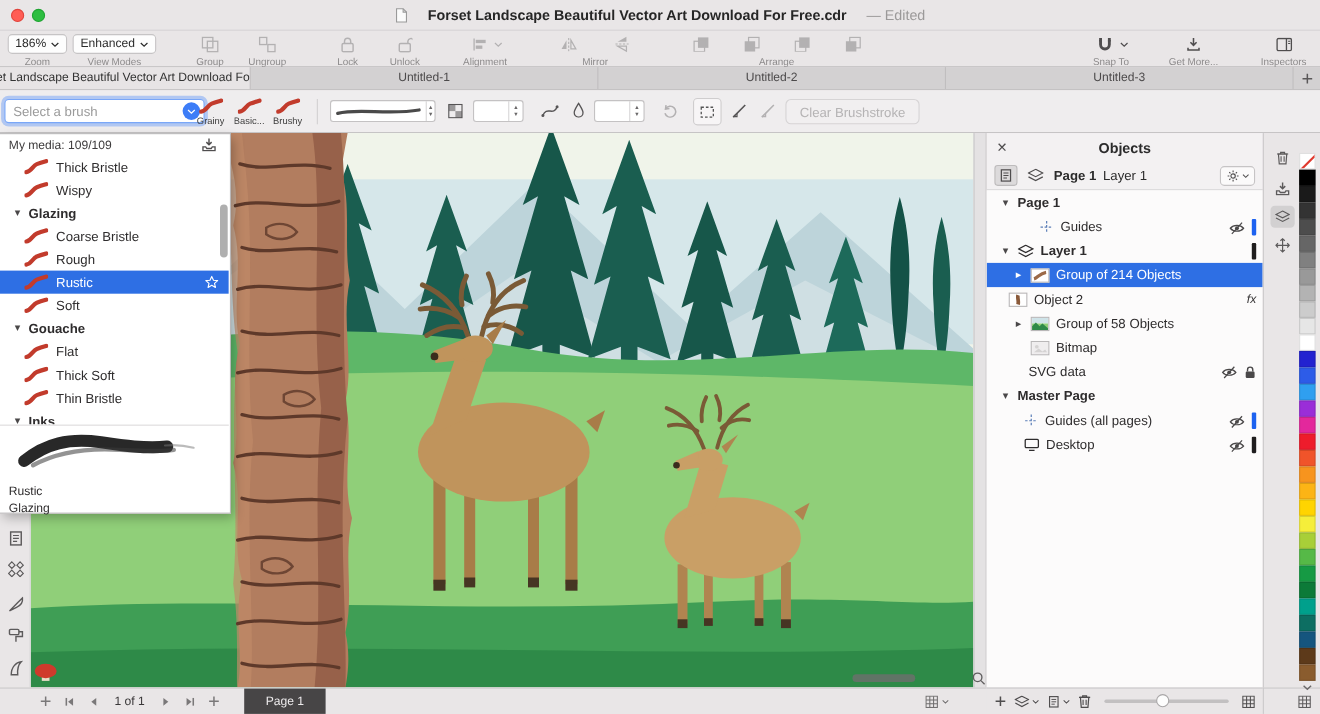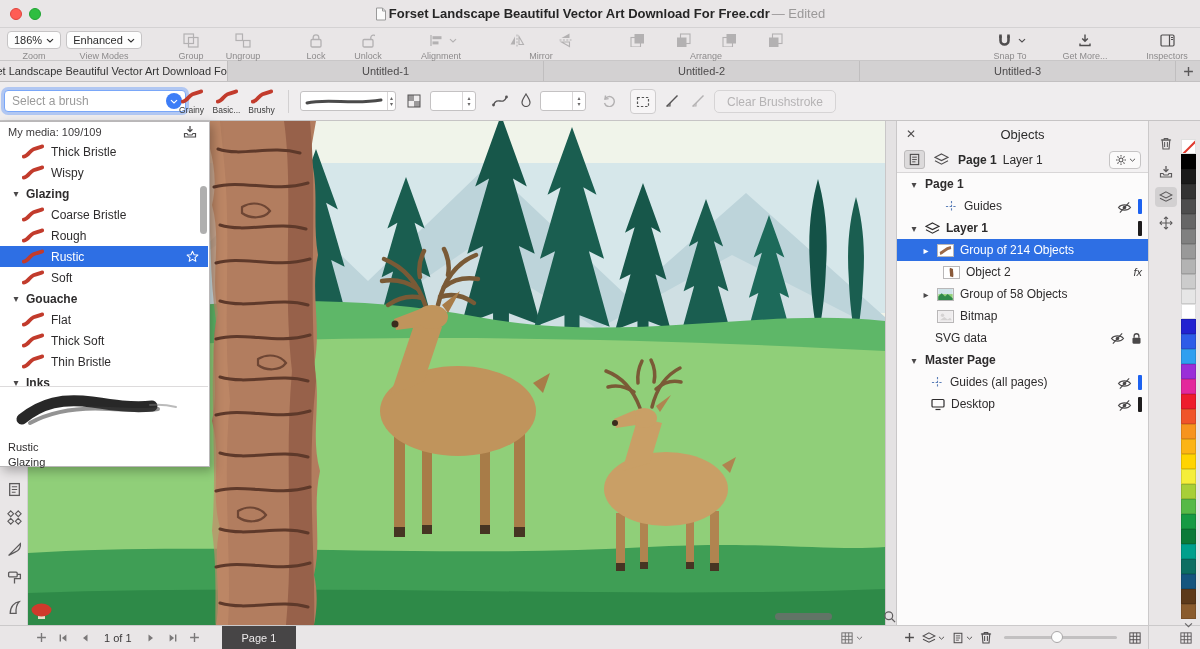--- a/index.html
+++ b/index.html
@@ -5,21 +5,21 @@
 *{margin:0;padding:0;box-sizing:border-box}
 html,body{width:1200px;height:649px;overflow:hidden}
 body{font-family:"Liberation Sans","DejaVu Sans",sans-serif;font-size:12px;color:#2b2b2b;background:#e9e6e7;position:relative}
 .ic{display:block}
 
 #titlebar{position:absolute;left:0;top:0;width:1200px;height:28px;background:#e9e6e7;border-bottom:1px solid #d4d2d3;display:flex;align-items:center;justify-content:center}
 #lights{position:absolute;left:10px;top:8px;display:flex;gap:7px}
 .light{width:12px;height:12px;border-radius:50%}
 .light.red{background:#ff5d55;border:1px solid #e0443c}
 .light.green{background:#2ebe41;border:1px solid #1fa432}
-#titlewrap{display:flex;align-items:flex-end;gap:2px}
+#titlewrap{display:flex;align-items:flex-end;gap:18px}
 #wintitle{font-weight:bold;font-size:13px;color:#262626;white-space:nowrap}
 #winedited{font-size:13px;color:#9b9999;white-space:nowrap}
 
 #toolbar{position:absolute;left:0;top:28px;width:1200px;height:33px;background:#e9e6e7;border-bottom:1px solid #c9c7c8}
 .tg{position:absolute;top:3px;display:flex;flex-direction:column;align-items:center}
 .tg .trow{display:flex;align-items:center;height:18px}
 .tlabel{font-size:9px;color:#8c8a8b;margin-top:2px;white-space:nowrap}
 .pill{display:flex;align-items:center;gap:4px;background:#fdfdfd;border:1px solid #c6c4c5;border-radius:4px;padding:0 6px;font-size:11px;color:#2b2b2b;height:18px}
 .iconbtn{height:20px;min-width:20px;display:flex;align-items:center;justify-content:center;color:#4f4d4e}
 .dim{color:#b3b1b2}
@@ -67,21 +67,21 @@
 .bsec{height:21px;display:flex;align-items:center;gap:5px;padding-left:11px;font-weight:bold;font-size:12px;color:#2e2c2d}
 .tri{width:10px;font-size:10px;color:#4a4849;text-align:center;flex:none}
 #vscroll{position:absolute;right:2px;top:64px;width:7px;height:48px;background:rgba(110,110,110,.55);border-radius:4px}
 #brushprev{position:absolute;left:0;top:264px;width:208px;height:52px;border-top:1px solid #dddbdc;background:#fff}
 #prevname{position:absolute;left:8px;top:319px;font-size:11px;color:#2e2c2d}
 #prevcat{position:absolute;left:8px;top:334px;font-size:11px;color:#2e2c2d}
 
 #objects{position:absolute;left:897px;top:121px;width:251px;height:504px;background:#f3f1f2;display:flex;flex-direction:column}
 #objhead{height:26px;display:flex;align-items:center;position:relative;flex:none}
 #objclose{position:absolute;left:9px;top:6px;font-size:12px;color:#4f4d4e;line-height:14px}
-#objtitle{flex:1;text-align:center;font-weight:normal;font-size:13px;color:#2b2b2b}
+#objtitle{flex:1;text-align:center;font-weight:bold;font-size:13px;color:#2b2b2b}
 #objsearch{margin:3px 6px 4px 6px;height:20px;border:1px solid #cbc9ca;border-radius:10px;background:#fff;display:flex;align-items:center;padding:0 8px;gap:5px;color:#8e8c8d;flex:none}
 #objsearch .ph{font-size:11px;color:#9a9899}
 #objcontext{height:26px;display:flex;align-items:center;padding:0 7px;gap:6px;border-bottom:1px solid #d8d6d7;flex:none}
 .ctxicon{width:21px;height:19px;display:flex;align-items:center;justify-content:center;color:#4f4d4e}
 .ctxicon.sel{background:#dcdadb;border:1px solid #bdbbbc;border-radius:3px}
 #gearbtn{margin-left:auto;width:32px;height:18px;border:1px solid #c6c4c5;border-radius:4px;background:#fbfafa;display:flex;align-items:center;justify-content:center;gap:2px;color:#4f4d4e}
 #objtree{flex:1;background:#fcfbfb;overflow:hidden}
 .orow{height:22px;display:flex;align-items:center;gap:6px;position:relative;font-size:12px;color:#2e2c2d}
 .orow.sel{background:#2e6fe4;color:#fff}
 .orow .lb{white-space:nowrap}
@@ -864,21 +864,21 @@
           <span class="tag black"></span>
         </span>
     </div>
     <div class="orow sel" style="padding-left:24px">
       <span class="tri" style="color:#fff">▸</span>
       <svg class="thumb" viewBox="0 0 17 13">
           <path d="M2 10 C6 9 8 4 15 3" stroke="#9c6a48" stroke-width="3.5" fill="none"></path>
         </svg>
       <span class="lb">Group of 214 Objects</span>
     </div>
-    <div class="orow" style="padding-left:46px">
+    <div class="orow" style="padding-left:20px">
       <svg class="thumb" viewBox="0 0 17 13">
           <path d="M8.5 1.5 C7.5 4 9.5 8 8.5 11.5" stroke="#8a5a3a" stroke-width="4" fill="none"></path>
         </svg>
       <span class="lb">Object 2</span>
       <span class="rowicons">
           <span class="fx">fx</span>
         </span>
     </div>
     <div class="orow" style="padding-left:24px">
       <span class="tri">▸</span>

